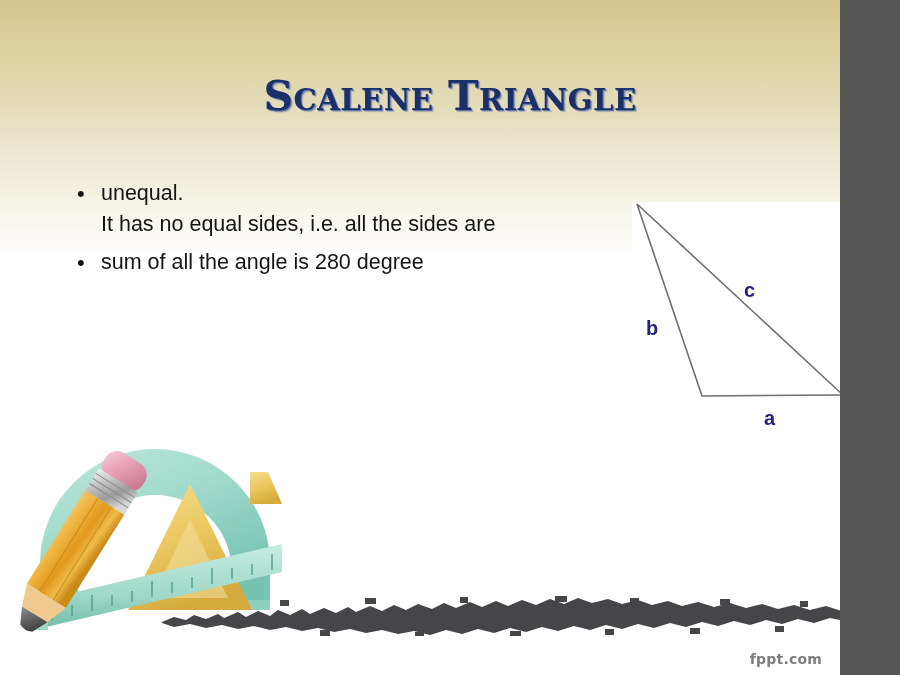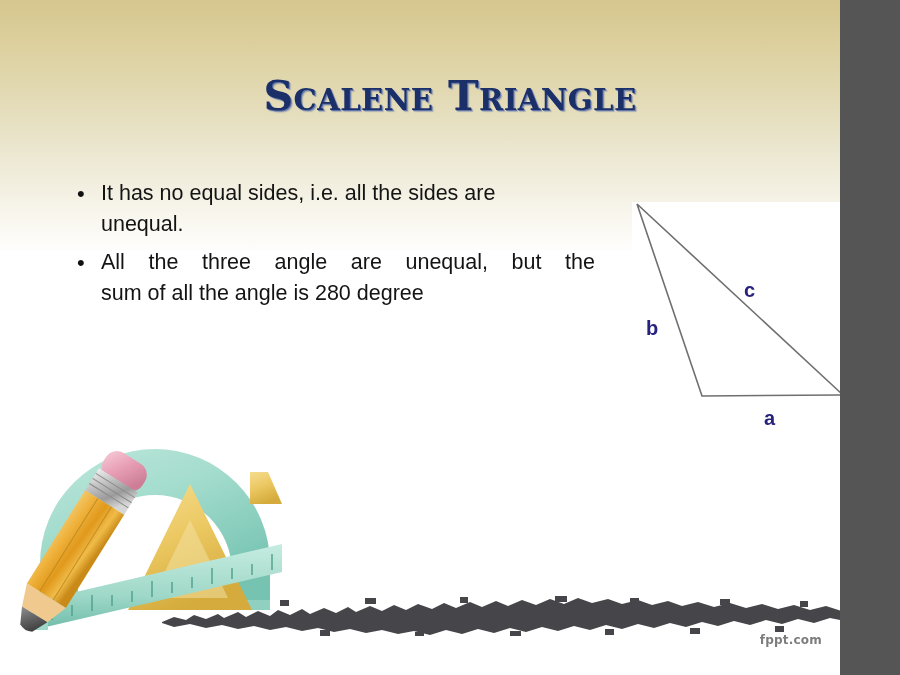--- a/index.html
+++ b/index.html
@@ -145,52 +145,51 @@
     left: 160px;
     top: 596px;
     width: 730px;
     height: 40px;
   }
 
   
   #watermark {
     position: absolute;
     right: 18px;
-    bottom: 28px;
+    bottom: 8px;
     font-family: "DejaVu Sans", "Liberation Sans", sans-serif;
-    font-size: 12px;
+    font-size: 14px;
     font-weight: bold;
     color: #7d7d7d;
     letter-spacing: 0.2px;
   }
 </style>
 </head>
 <body>
 
 <div id="slide">
 
   <div id="bg-gradient"></div>
   <div id="bg-base"></div>
 
   <div id="title">Scalene Triangle</div>
 
   <div id="bullets">
 
     <div class="bullet-row">
       <div class="bullet-mark">•</div>
       <div class="bullet-text last-ragged">
+        <span class="plain-line">unequal.</span>
         <span class="plain-line">It has no equal sides, i.e. all the sides are</span>
-        <span class="plain-line">unequal.</span>
       </div>
     </div>
 
     <div class="bullet-row">
       <div class="bullet-mark">•</div>
       <div class="bullet-text">
-        <span class="justify-line">All the three angle are unequal, but the</span>
         <span class="plain-line">sum of all the angle is 280 degree</span>
       </div>
     </div>
 
   </div>
 
   <div id="figure"></div>
 
   <svg id="figure-svg" viewBox="0 0 260 240">
     <polygon points="17,14 82,206 223,205" fill="#ffffff" stroke="#6f6f6f" stroke-width="1.6" stroke-linejoin="miter"></polygon>

